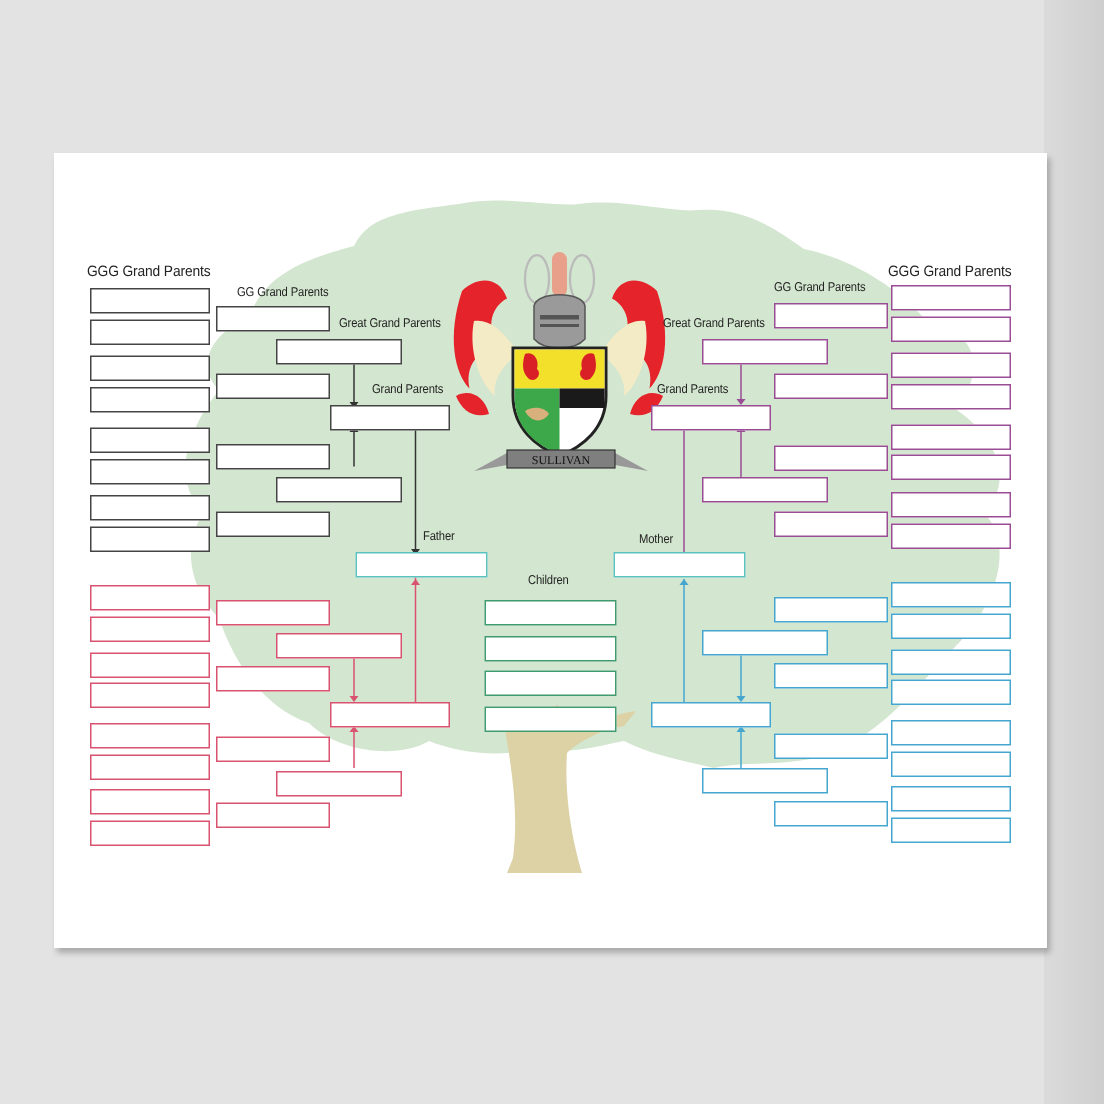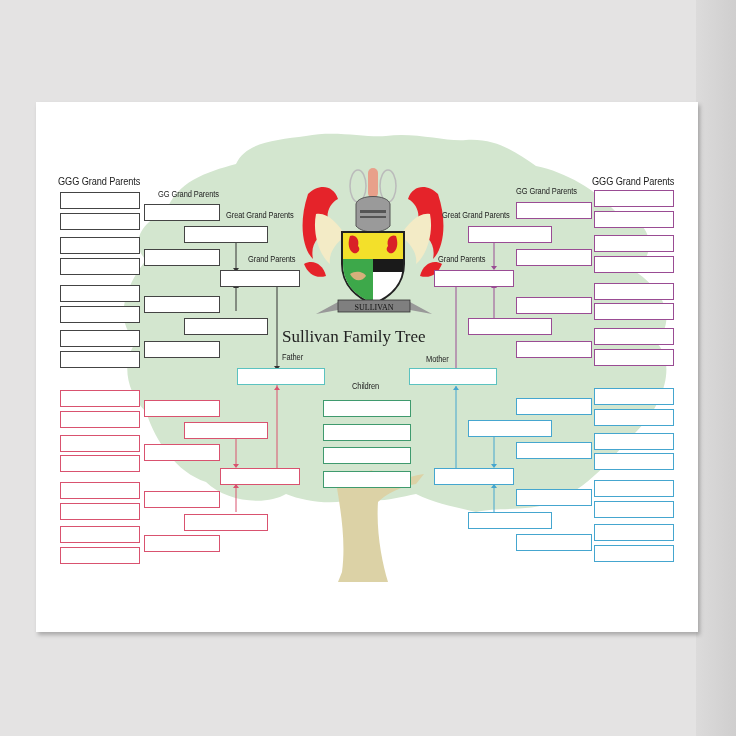--- a/index.html
+++ b/index.html
@@ -54,21 +54,20 @@
     <path d="M75,95 L105,95 L105,108 L75,108 Z" fill="#1a1a1a"></path>
     <path d="M52,72 C56,70 62,74 60,82 C64,86 58,92 54,88 C50,84 50,78 52,72 Z" fill="#d92027"></path>
     <path d="M98,72 C94,70 88,74 90,82 C86,86 92,92 96,88 C100,84 100,78 98,72 Z" fill="#d92027"></path>
     <path d="M52,110 C58,106 66,108 68,112 C64,118 56,118 52,110 Z" fill="#d7b07b"></path>
 
     <path d="M18,150 L40,138 L112,138 L134,150 L112,146 L40,146 Z" fill="#999"></path>
     <rect x="40" y="136" width="72" height="12" fill="#7f7f7f" stroke="#333" stroke-width="0.8"></rect>
     <text x="76" y="145.5" text-anchor="middle" font-family="Liberation Serif, serif" font-size="8" fill="#111">SULLIVAN</text>
   </svg>
 
-  <div class="title">Sullivan Family Tree</div>
 
   <div class="lbl big" style="left:22px;top:74px;">GGG Grand Parents</div>
   <div class="lbl" style="left:122px;top:87px;">GG Grand Parents</div>
   <div class="lbl" style="left:190px;top:108px;">Great Grand Parents</div>
   <div class="lbl" style="left:212px;top:152px;">Grand Parents</div>
   <div class="lbl" style="left:246px;top:250px;">Father</div>
   <div class="lbl" style="left:316px;top:279px;">Children</div>
   <div class="lbl" style="left:390px;top:252px;">Mother</div>
   <div class="lbl" style="left:402px;top:152px;">Grand Parents</div>
   <div class="lbl" style="left:406px;top:108px;">Great Grand Parents</div>

